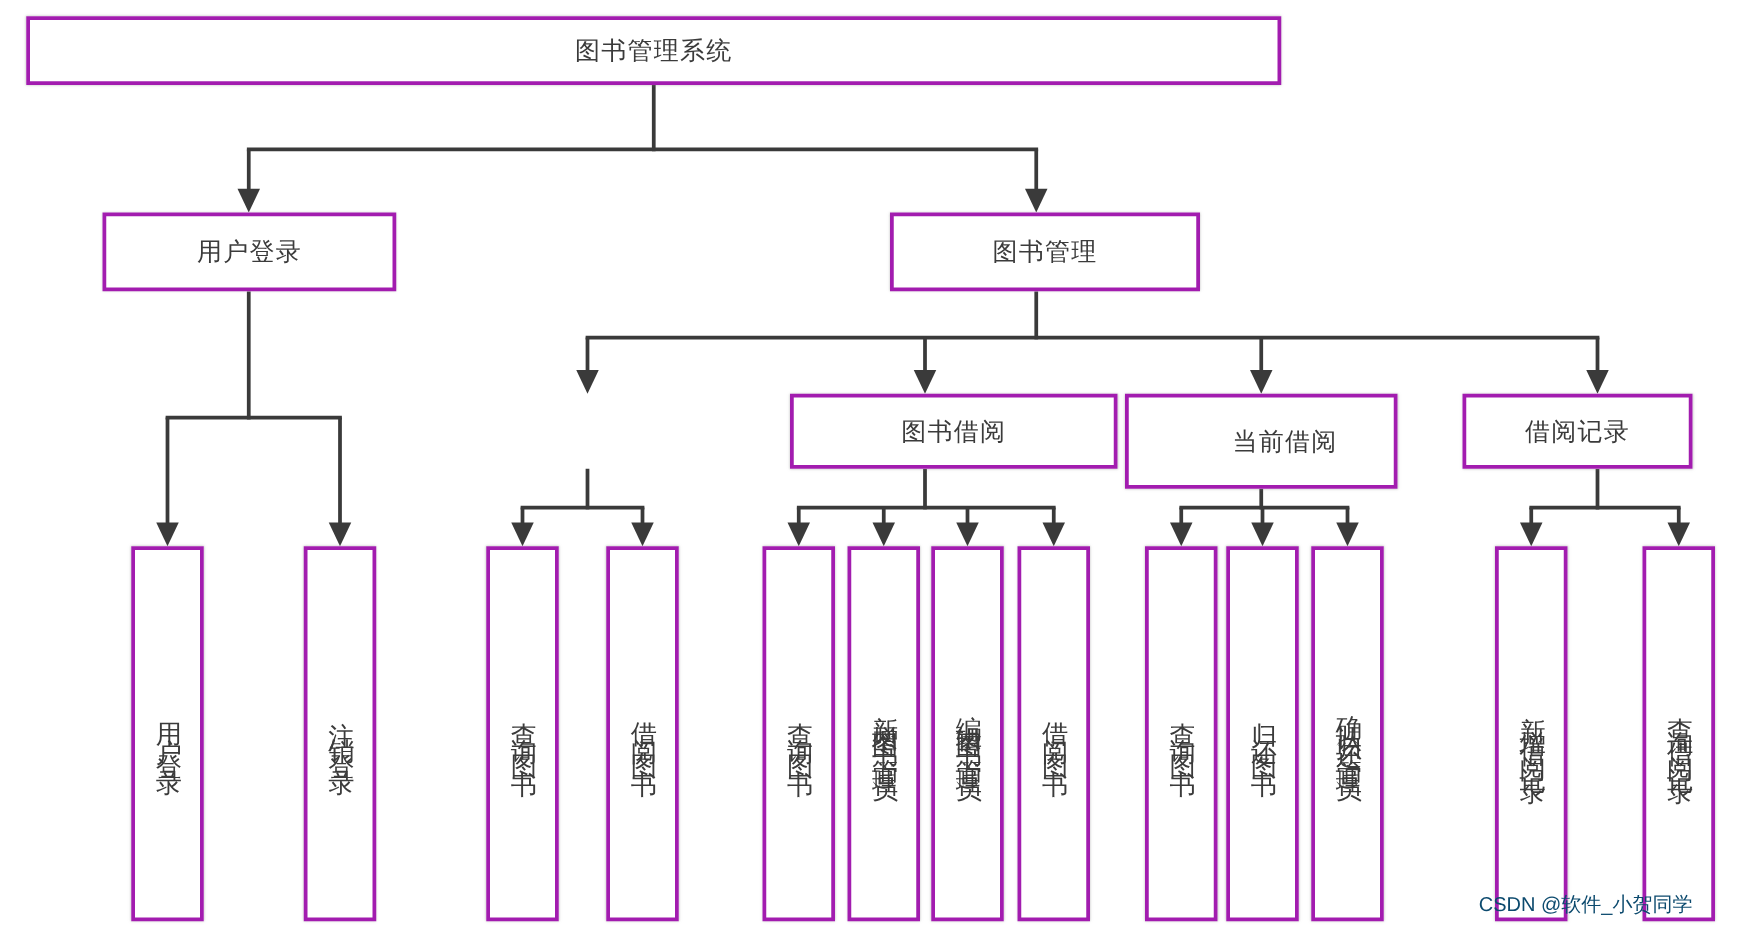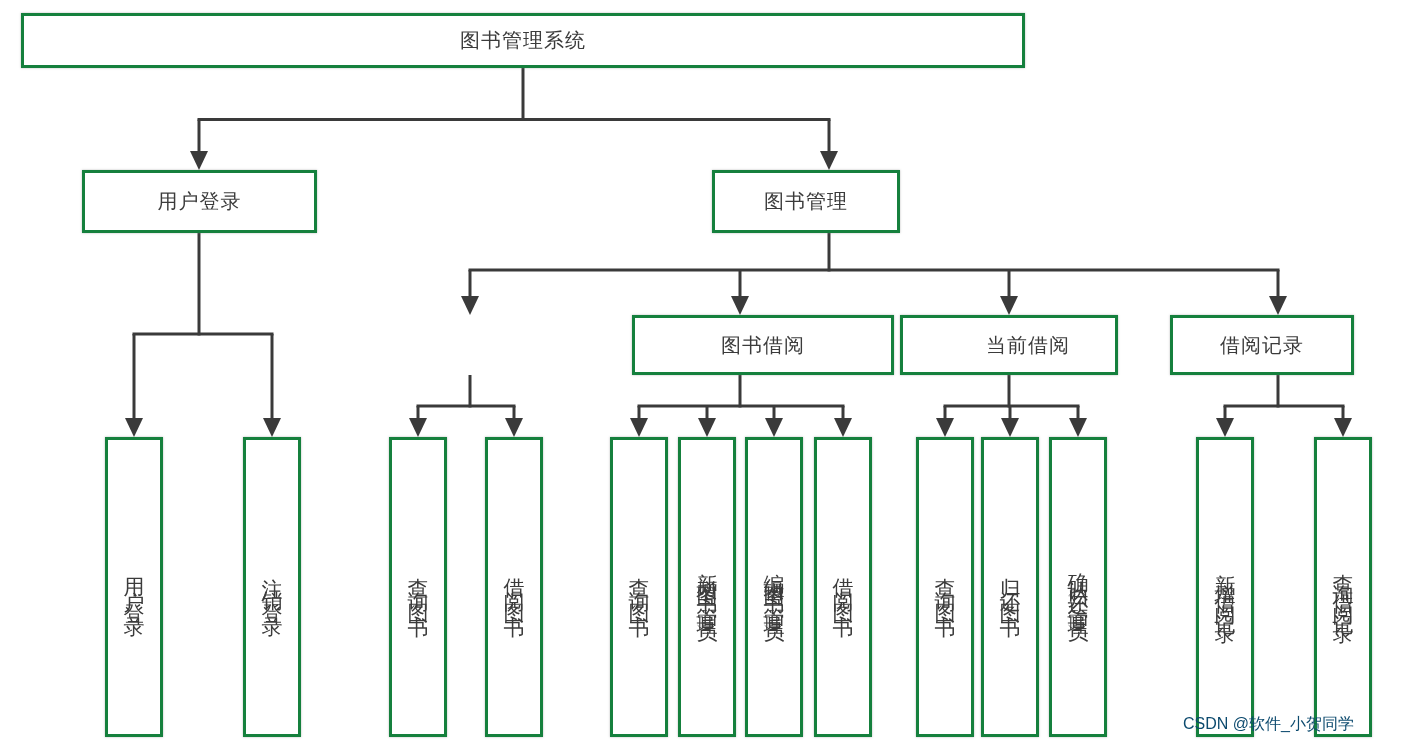--- a/index.html
+++ b/index.html
@@ -7,21 +7,21 @@
   body {
     font-family: "Liberation Sans", "DejaVu Sans", sans-serif;
     width: 1405px; height: 747px;
     position: relative; overflow: hidden;
   }
   .canvas { position: absolute; left: 0; top: 0; width: 1405px; height: 747px; }
   .connectors { position: absolute; left: 0; top: 0; z-index: 0; }
   .node {
     position: absolute;
     background: #ffffff;
-    border: 3px solid #15803d;
+    border: 3px solid #a21caf;
     display: flex; align-items: center; justify-content: center;
     z-index: 1;
     color: #3b3b3b;
     box-shadow: 0 0 2px rgba(130,130,130,0.55);
   }
   .node .lbl { white-space: nowrap; }
   .hnode .lbl {
     font-size: 20px;
     letter-spacing: 1px;
     color: #3b3b3b;
@@ -113,28 +113,28 @@
     </g>
   </svg>
 
   <div class="node hnode" style="left:21px; top:13px; width:1004px; height:55px;">
     <span class="lbl">图书管理系统</span>
   </div>
 
   <div class="node hnode" style="left:82px; top:170px; width:235px; height:63px;">
     <span class="lbl">用户登录</span>
   </div>
-  <div class="node hnode" style="left:712px; top:170px; width:188px; height:63px;">
+  <div class="node hnode" style="left:712px; top:170px; width:248px; height:63px;">
     <span class="lbl">图书管理</span>
   </div>
 
   <div class="node hnode" style="left:632px; top:315px; width:262px; height:60px;">
     <span class="lbl">图书借阅</span>
   </div>
-  <div class="node hnode" style="left:900px; top:315px; width:218px; height:60px;padding-left:38px;">
+  <div class="node hnode" style="left:900px; top:315px; width:218px; height:76px;padding-left:38px;">
     <span class="lbl">当前借阅</span>
   </div>
   <div class="node hnode" style="left:1170px; top:315px; width:184px; height:60px;">
     <span class="lbl">借阅记录</span>
   </div>
 
   <div class="node leaf" style="left:105px; top:437px; width:58px; height:300px;">
     <span class="lbl">用户登录</span>
   </div>
   <div class="node leaf" style="left:243px; top:437px; width:58px; height:300px;">

